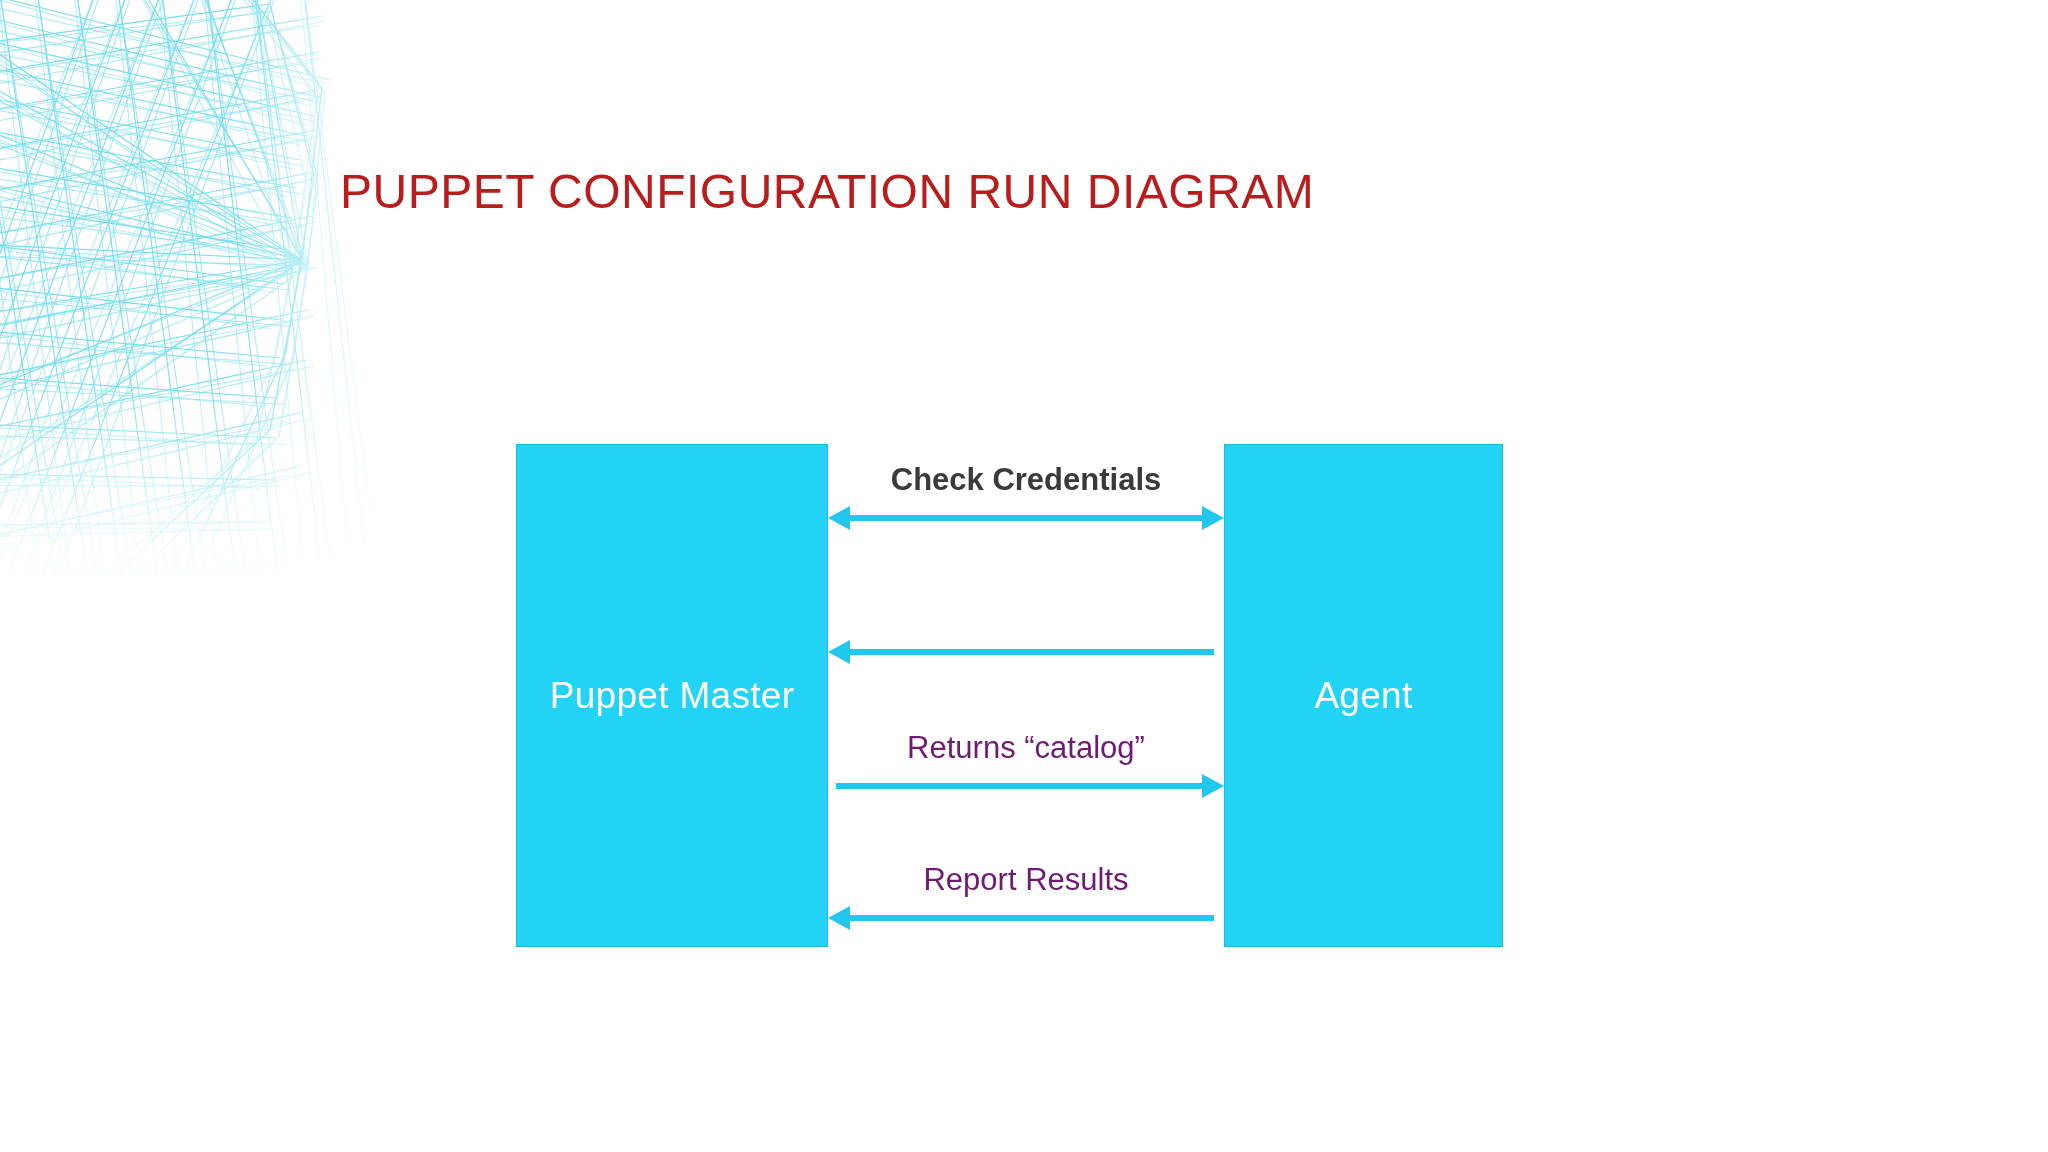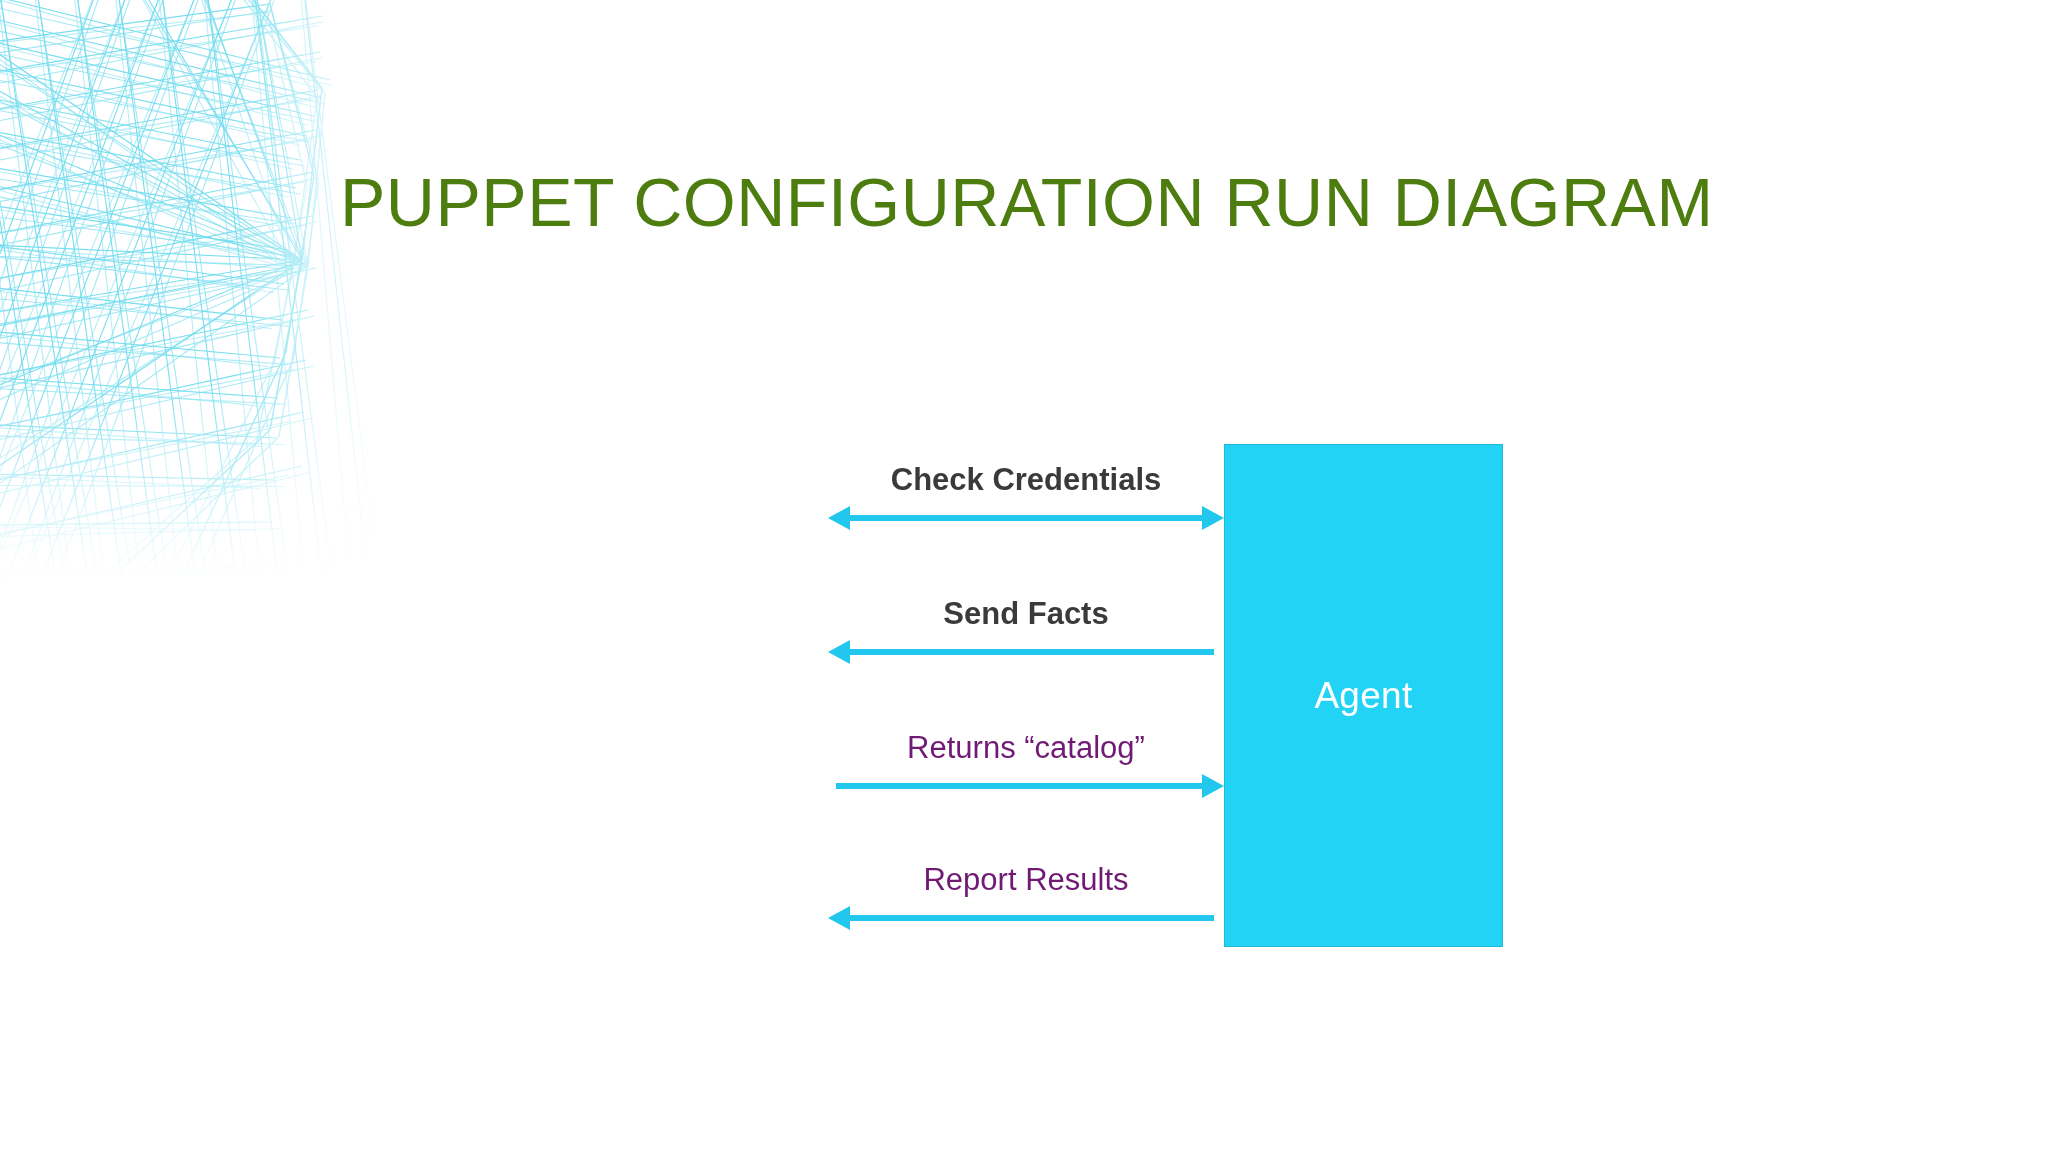--- a/index.html
+++ b/index.html
@@ -26,24 +26,24 @@
     pointer-events: none;
     z-index: 0;
   }
 
   
   #slide-title {
     position: absolute;
     left: 340px;
     top: 168px;
     width: 1520px;
-    font-size: 68px;
+    font-size: 48px;
     line-height: 1.0;
     letter-spacing: 0.5px;
-    color: #4d7c0f;
+    color: #b91c1c;
     font-weight: 400;
     white-space: nowrap;
     z-index: 3;
   }
 
   
   #diagram {
     position: absolute;
     left: 0;
     top: 0;
@@ -204,36 +204,38 @@
           <use href="#meshLines"></use>
         </g>
     </g>
   </g>
 </svg>
 
 <div id="slide-title">PUPPET CONFIGURATION RUN DIAGRAM</div>
 
 <div id="diagram">
 
+  <div class="node-box" id="box-master">
+    <span class="node-label">Puppet Master</span>
+  </div>
 
   <div class="node-box" id="box-agent">
     <span class="node-label">Agent</span>
   </div>
 
   <div class="message" id="msg-check-credentials">
     <div class="message-label bold" style="top:0;">Check Credentials</div>
     <svg class="arrow-svg" width="396" height="70" viewBox="0 0 396 70">
       <line x1="14" y1="56" x2="382" y2="56" stroke="#22C7EE" stroke-width="6"></line>
       <polygon points="0,56 22,44 22,68" fill="#22C7EE"></polygon>
       <polygon points="396,56 374,44 374,68" fill="#22C7EE"></polygon>
     </svg>
   </div>
 
   <div class="message" id="msg-send-facts">
-    <div class="message-label bold" style="top:0;">Send Facts</div>
     <svg class="arrow-svg" width="396" height="70" viewBox="0 0 396 70">
       <line x1="14" y1="56" x2="386" y2="56" stroke="#22C7EE" stroke-width="6"></line>
       <polygon points="0,56 22,44 22,68" fill="#22C7EE"></polygon>
     </svg>
   </div>
 
   <div class="message" id="msg-returns-catalog">
     <div class="message-label regular" style="top:0;">Returns “catalog”</div>
     <svg class="arrow-svg" width="396" height="70" viewBox="0 0 396 70">
       <line x1="8" y1="56" x2="382" y2="56" stroke="#22C7EE" stroke-width="6"></line>

